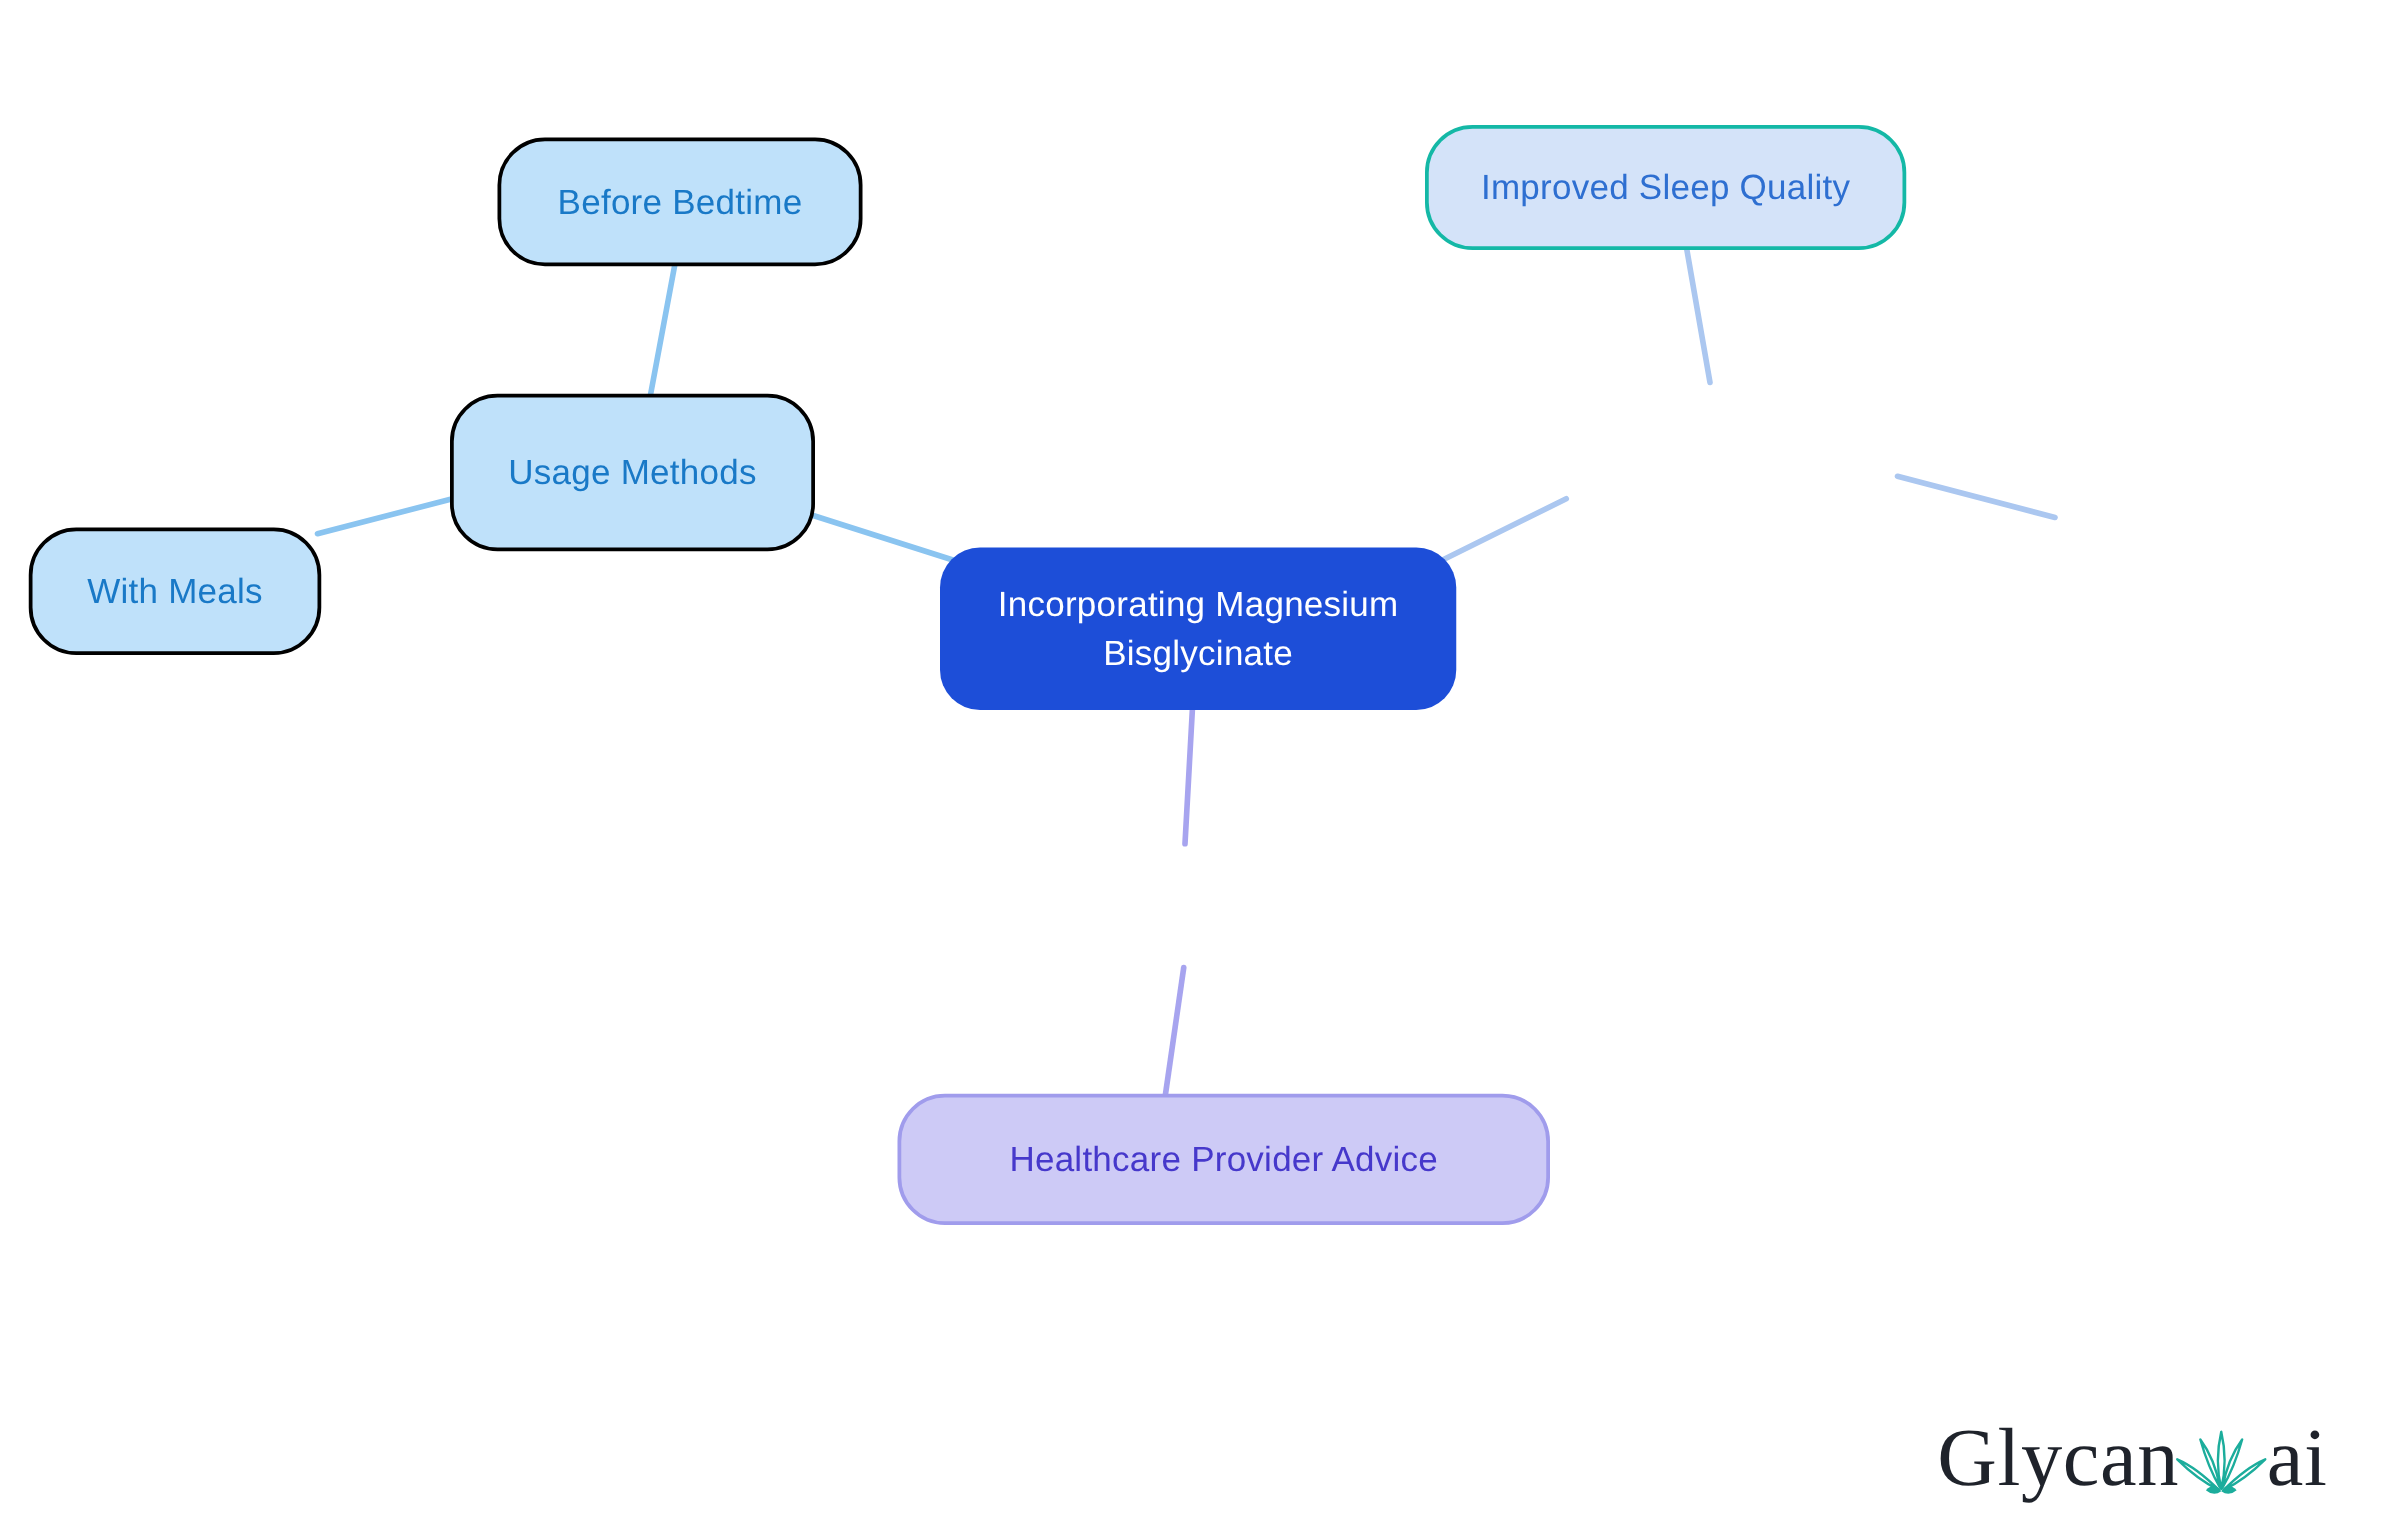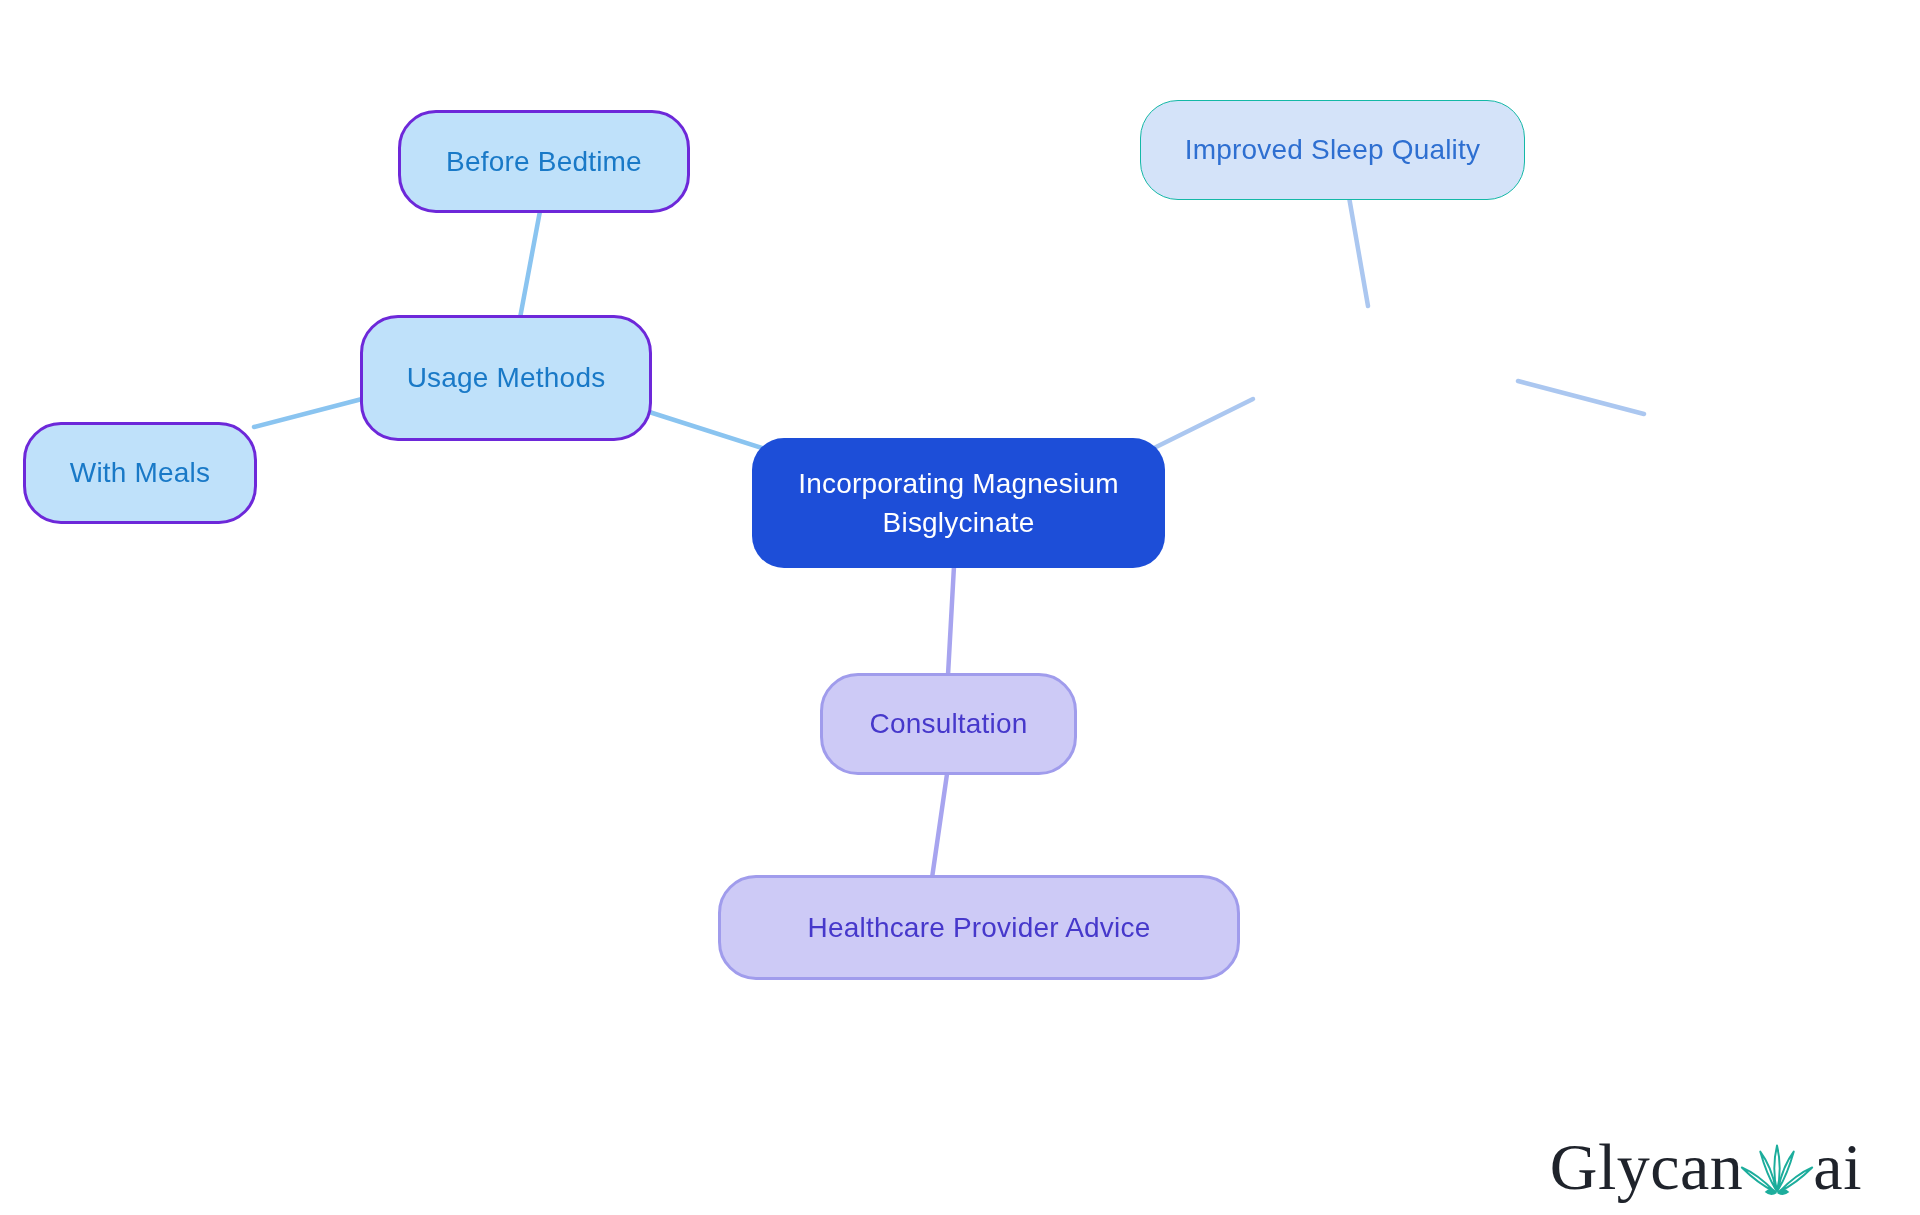--- a/index.html
+++ b/index.html
@@ -29,26 +29,26 @@
     justify-content: center;
     text-align: center;
     font-size: 28px;
     font-weight: 400;
     border-radius: 38px;
     box-sizing: border-box;
     letter-spacing: 0.2px;
   }
   .branch-usage {
     background: #bfe1fa;
-    border: 3px solid #6d28d9;
+    border: 3px solid #000000;
     color: #1979c7;
   }
   .branch-benefits {
     background: #d4e3f9;
-    border: 1px solid #14b8a6;
+    border: 3px solid #14b8a6;
     color: #2e6fd1;
   }
   .branch-consult {
     background: #cdcaf6;
     border: 3px solid #a09cec;
     color: #4638cb;
   }
   .node-central {
     background: #1d4ed8;
     color: #ffffff;
@@ -117,23 +117,20 @@
   <div id="node-with-meals" class="node branch-usage">
     <span>With Meals</span>
   </div>
 
 
   <div id="node-improved-sleep-quality" class="node branch-benefits">
     <span>Improved Sleep Quality</span>
   </div>
 
 
-  <div id="node-consultation" class="node branch-consult">
-    <span>Consultation</span>
-  </div>
 
   <div id="node-healthcare-provider-advice" class="node branch-consult">
     <span>Healthcare Provider Advice</span>
   </div>
 
   <div class="logo">
     <span>Glycan</span>
     <svg class="leaf" viewBox="0 0 100 64" xmlns="http://www.w3.org/2000/svg">
       <g stroke="#1cad9c" stroke-width="2.2" fill="none" stroke-linejoin="round">
         <path d="M50 3 C46 20 45.5 36 50 55 C54.5 36 54 20 50 3 Z"></path>

